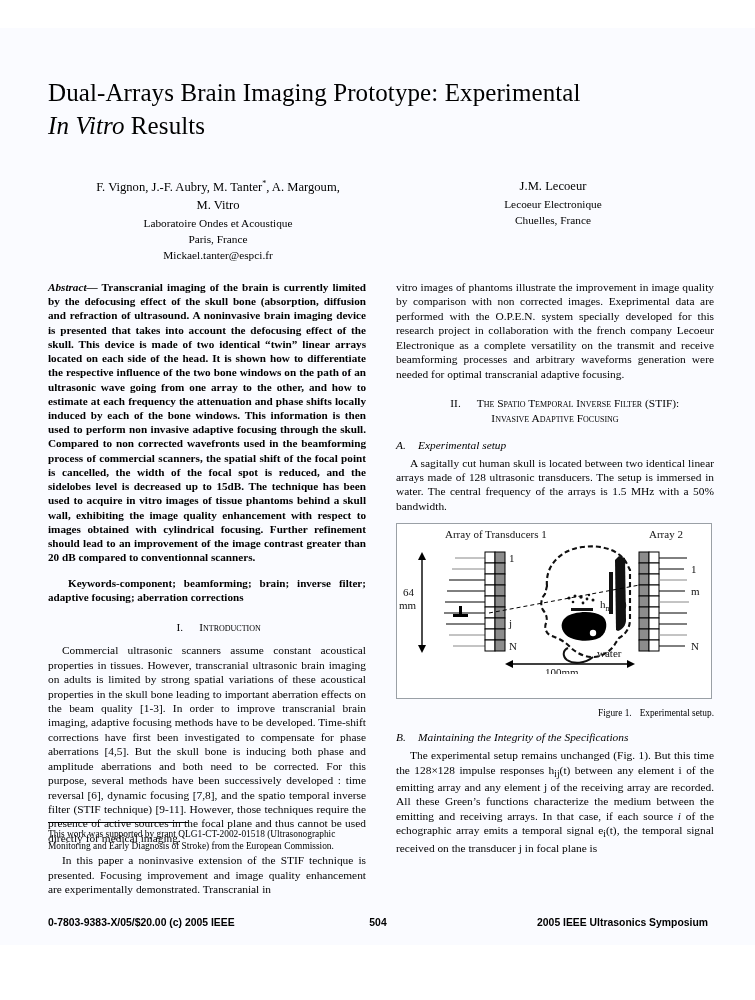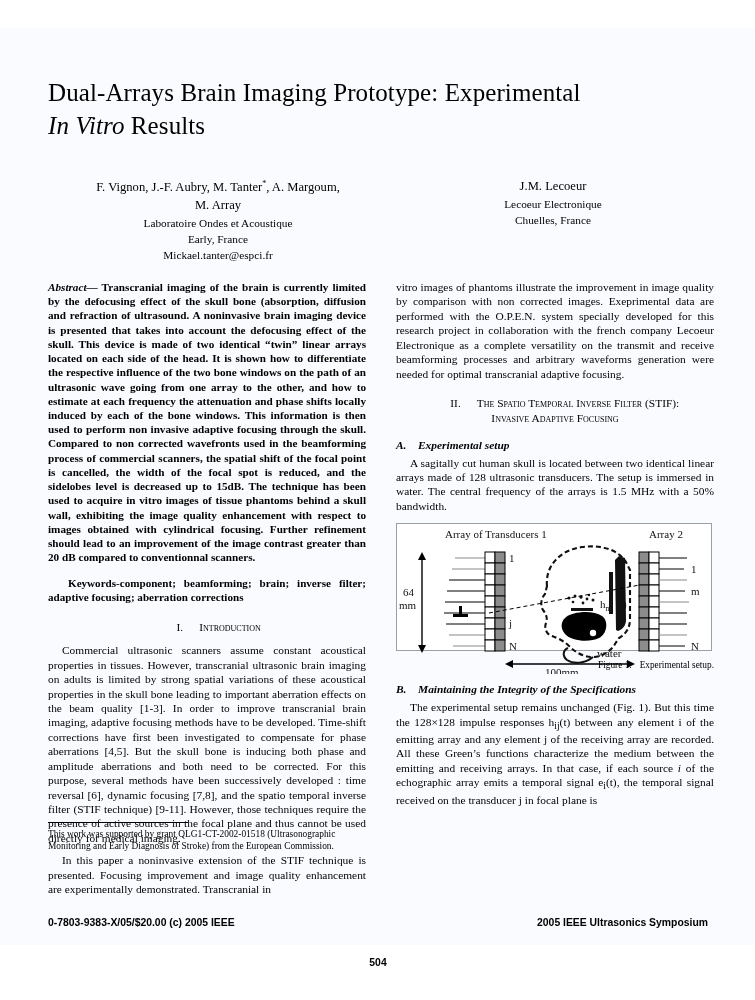--- a/index.html
+++ b/index.html
@@ -34,39 +34,39 @@
             text-align:justify;}
   .abstract .lead{font-style:italic;font-weight:bold;}
   .keywords{font-weight:bold;font-size:11.1px;line-height:1.27;
             text-align:justify;text-indent:20px;margin-top:12px;}
 
   h2.sec{font-size:11.4px;font-weight:400;text-align:center;margin:15px 0 9px 0;
          font-variant:small-caps;line-height:1.3;}
   h2.sec .num{font-variant:normal;display:inline-block;min-width:30px;text-align:right;
               margin-right:16px;}
   h2.sec .l2{display:block;}
-  h3.sub{font-size:11.4px;font-weight:700;font-style:italic;margin:13px 0 5px 0;
+  h3.sub{font-size:11.4px;font-weight:400;font-style:italic;margin:13px 0 5px 0;
          text-align:left;}
   h3.sub .lab{display:inline-block;width:22px;font-style:italic;}
 
   
   .footnote{position:absolute;left:0;bottom:52px;width:318px;}
   .fn-rule{width:140px;height:1px;background:#000;margin-bottom:5px;}
   .fn-txt{font-size:9.4px;line-height:1.33;text-align:left;}
 
   
   .footer{position:absolute;left:0;bottom:12px;width:660px;height:16px;
           font-family:"Liberation Sans",sans-serif;font-weight:bold;font-size:10.4px;}
   .footer .fl{position:absolute;left:0;top:0;}
-  .footer .fc{position:absolute;left:0;top:0;width:660px;text-align:center;margin-top:40px;}
+  .footer .fc{position:absolute;left:0;top:0;width:660px;text-align:center;}
   .footer .fr{position:absolute;right:0;top:0;}
 
   
   .figure{margin:10px 0 0 0;}
-  .figbox{position:relative;width:316px;height:128px;background:#fff;
+  .figbox{position:relative;width:316px;height:176px;background:#fff;
           border:1px solid #9aa0a6;box-sizing:border-box;}
   .figcap{text-align:right;font-size:9.3px;margin-top:9px;}
   .figcap .fnum{margin-right:8px;}
 
   svg{display:block;}
   .ftext{font-family:"Liberation Serif",serif;fill:#111;}
 </style>
 </head>
 <body>
 
@@ -74,23 +74,23 @@
 <div class="sheet">
 
   <div class="title">
     <span>Dual-Arrays Brain Imaging Prototype: Experimental</span><br>
     <span class="it">In Vitro</span><span> Results</span>
   </div>
 
   <div class="authors">
     <div class="auth-col auth-left">
       <div class="auth-name"><span>F. Vignon, J.-F. Aubry, M. Tanter</span><span class="sup">*</span><span>, A. Margoum,</span></div>
-      <div class="auth-name">M. Array</div>
+      <div class="auth-name">M. Vitro</div>
       <div class="auth-aff">Laboratoire Ondes et Acoustique</div>
-      <div class="auth-aff">Early, France</div>
+      <div class="auth-aff">Paris, France</div>
       <div class="auth-aff">Mickael.tanter@espci.fr</div>
     </div>
     <div class="auth-col auth-right">
       <div class="auth-name">J.M. Lecoeur</div>
       <div class="auth-aff">Lecoeur Electronique</div>
       <div class="auth-aff">Chuelles, France</div>
     </div>
   </div>
 
   <div class="col colL">

